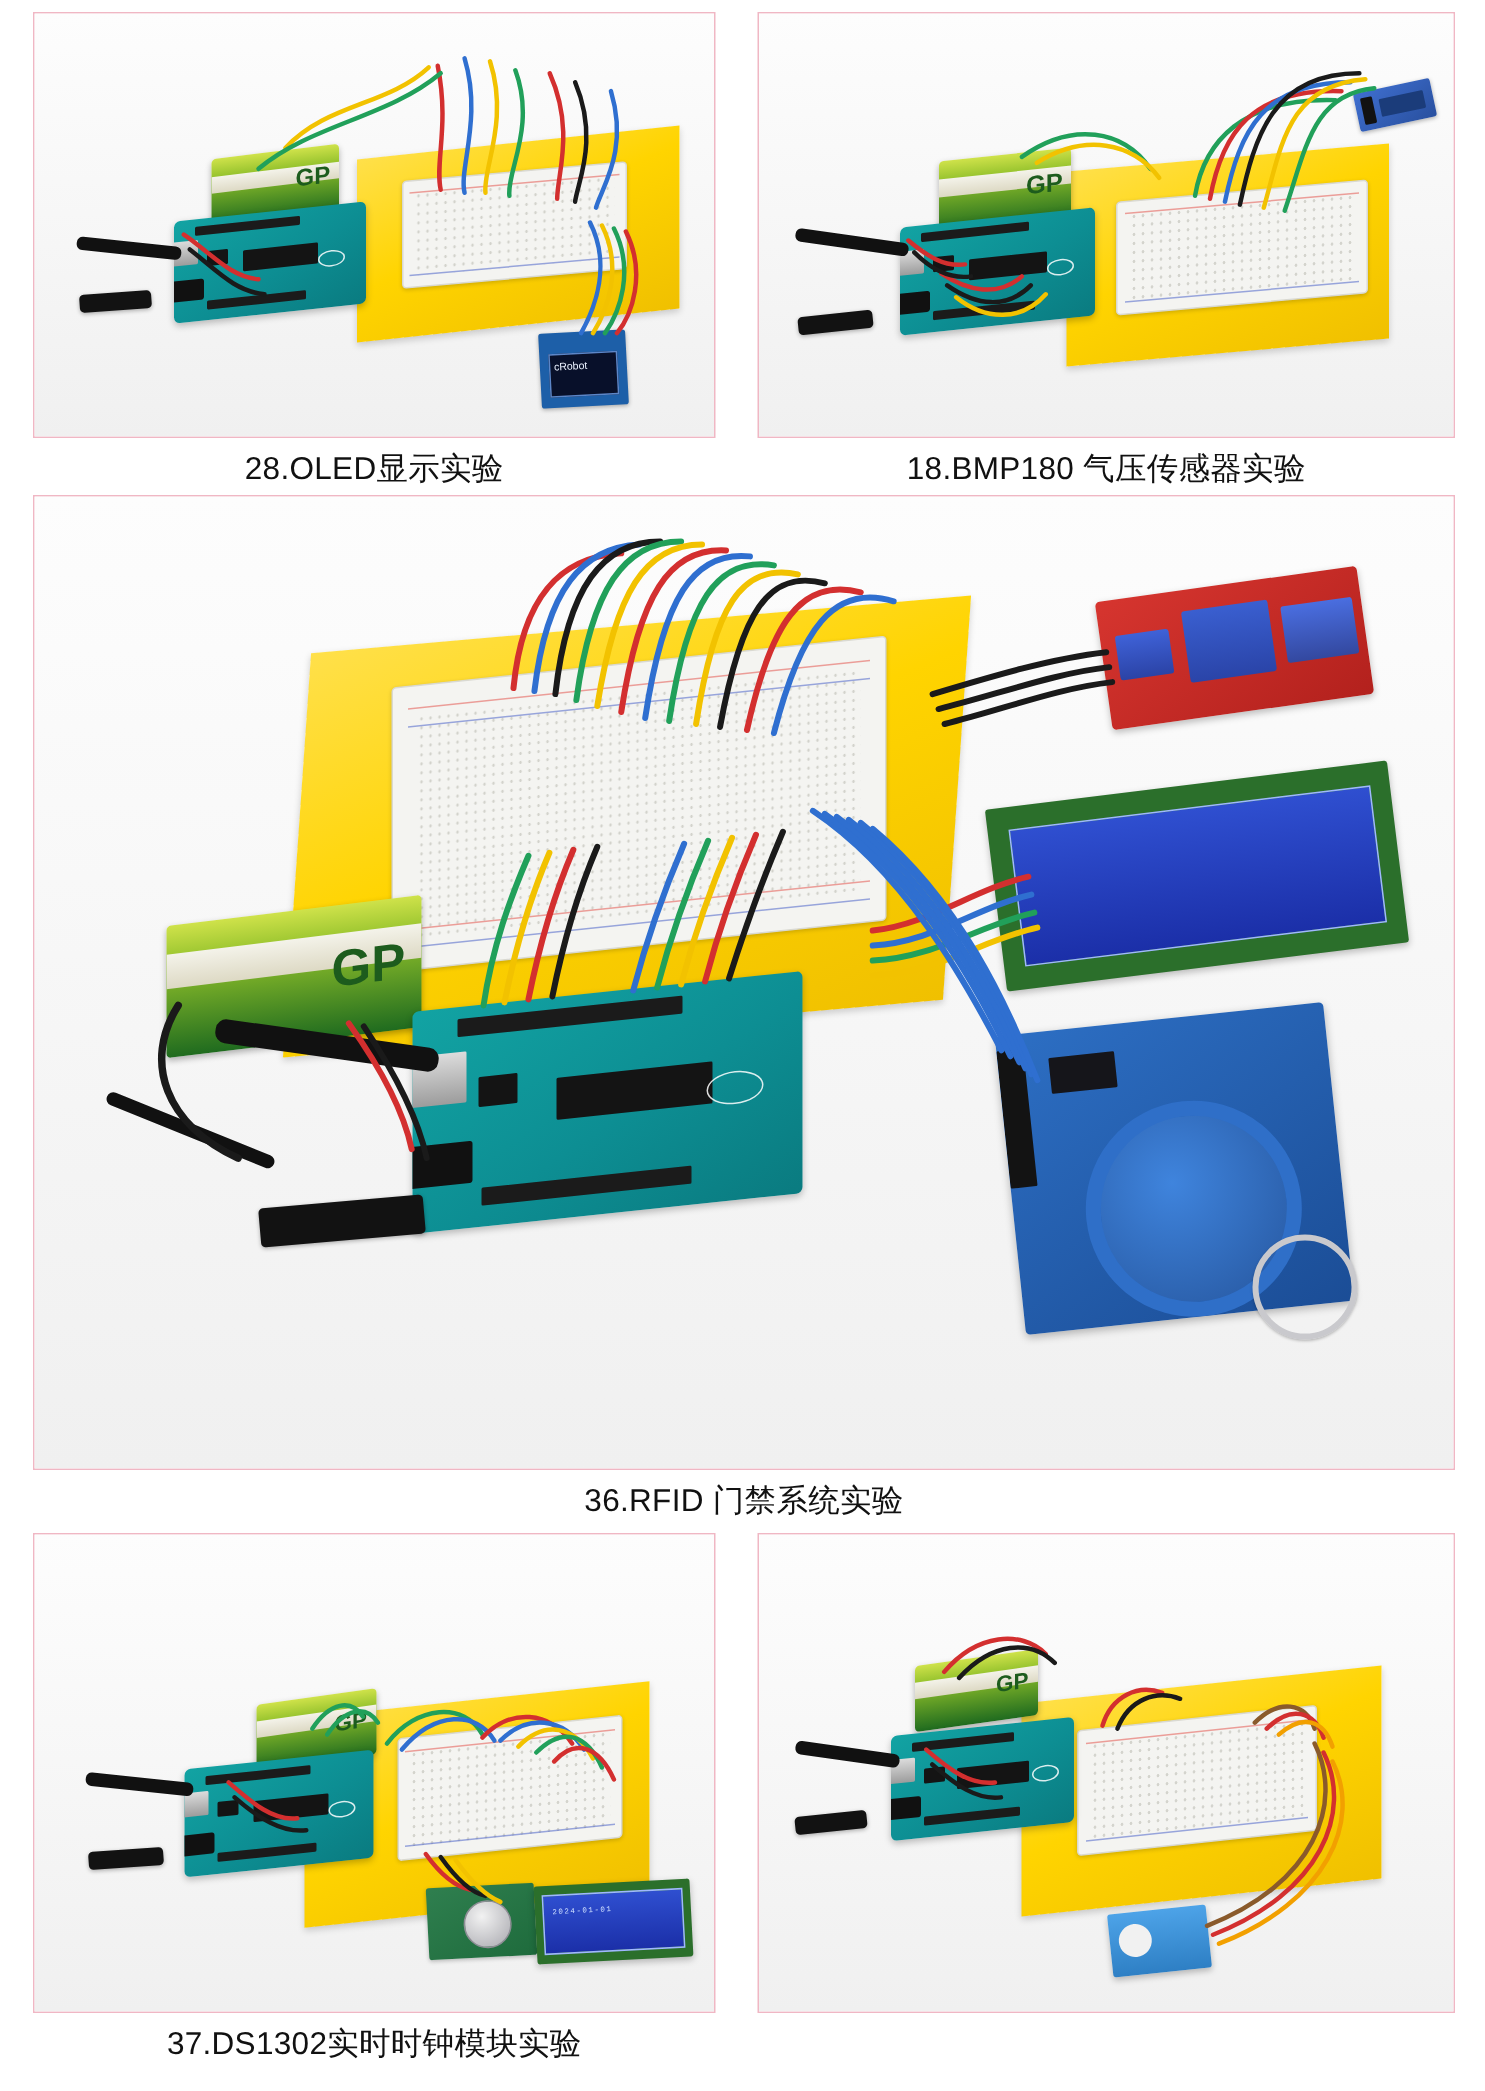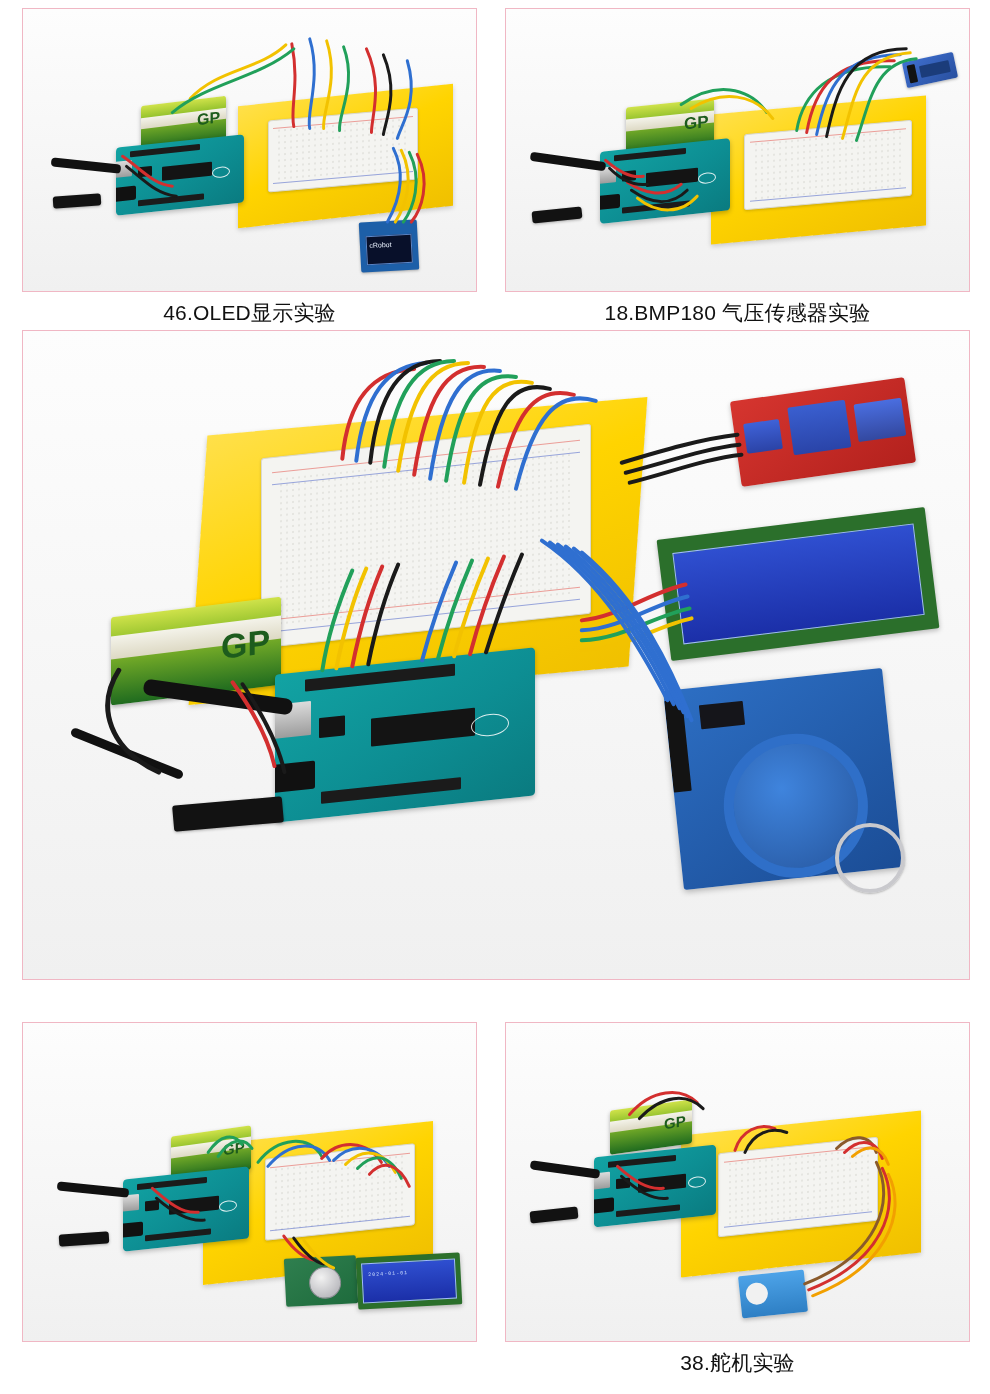--- a/index.html
+++ b/index.html
@@ -283,21 +283,21 @@
           <path d="M150,104 C186,74 236,70 272,40" stroke="#21a05a" stroke-width="3"></path>
           <path d="M372,140 C386,168 376,196 366,214" stroke="#2f6fd0" stroke-width="3"></path>
           <path d="M380,142 C394,170 384,198 374,214" stroke="#f2c200" stroke-width="3"></path>
           <path d="M388,144 C402,172 392,200 382,214" stroke="#21a05a" stroke-width="3"></path>
           <path d="M396,146 C410,174 400,202 390,214" stroke="#d32f2f" stroke-width="3"></path>
           <path d="M100,148 C118,160 130,176 150,178" stroke="#d32f2f" stroke-width="3"></path>
           <path d="M104,158 C122,172 134,186 154,188" stroke="#1a1a1a" stroke-width="3"></path>
         </svg>
       </div>
     </div>
-    <div class="caption">46.OLED显示实验</div>
+    <div class="caption">28.OLED显示实验</div>
   </div>
 
   <div class="fig" style="left:505px; top:8px; width:465px; height:320px;">
     <div class="frame" style="width:465px; height:284px;">
       <div class="scene">
 
         <div class="obj base" style="left:205px; top:96px; width:215px; height:130px; transform:skewY(-5deg);"></div>
 
         <div class="obj bb" style="left:238px; top:118px; width:168px; height:76px; transform:skewY(-5deg);">
           <div class="holes"></div>
@@ -440,20 +440,21 @@
           <path d="M544,216 C604,262 640,332 662,382" stroke="#2f6fd0" stroke-width="4"></path>
           <path d="M552,218 C612,266 646,336 666,386" stroke="#2f6fd0" stroke-width="4"></path>
           <path d="M560,222 C618,270 650,340 670,390" stroke="#2f6fd0" stroke-width="4"></path>
 
           <path d="M210,352 C230,380 246,408 252,436" stroke="#d32f2f" stroke-width="4"></path>
           <path d="M220,354 C240,384 256,414 262,442" stroke="#1a1a1a" stroke-width="4"></path>
           <path d="M96,340 C72,378 88,420 136,442" stroke="#1a1a1a" stroke-width="5"></path>
         </svg>
       </div>
     </div>
+    <div class="caption">36.RFID 门禁系统实验</div>
   </div>
 
   <div class="fig" style="left:22px; top:1022px; width:455px; height:360px;">
     <div class="frame" style="width:455px; height:320px;">
       <div class="scene">
 
         <div class="obj base" style="left:180px; top:110px; width:230px; height:140px; transform:skewY(-6deg);"></div>
 
         <div class="obj bb" style="left:242px; top:128px; width:150px; height:82px; transform:skewY(-6deg);">
           <div class="holes"></div>
@@ -500,20 +501,21 @@
           <path d="M336,146 C354,128 370,134 380,156" stroke="#21a05a" stroke-width="3"></path>
           <path d="M348,152 C362,136 378,142 388,164" stroke="#d32f2f" stroke-width="3"></path>
           <path d="M262,214 C272,228 282,236 292,238" stroke="#d32f2f" stroke-width="3"></path>
           <path d="M272,216 C282,230 292,240 302,242" stroke="#1a1a1a" stroke-width="3"></path>
           <path d="M282,218 C292,232 302,242 312,246" stroke="#f2c200" stroke-width="3"></path>
           <path d="M130,166 C146,180 160,192 176,190" stroke="#d32f2f" stroke-width="3"></path>
           <path d="M134,176 C150,190 166,200 182,198" stroke="#1a1a1a" stroke-width="3"></path>
         </svg>
       </div>
     </div>
+    <div class="caption">37.DS1302实时时钟模块实验</div>
   </div>
 
   <div class="fig" style="left:505px; top:1022px; width:465px; height:360px;">
     <div class="frame" style="width:465px; height:320px;">
       <div class="scene">
 
         <div class="obj base" style="left:175px; top:100px; width:240px; height:142px; transform:skewY(-6deg);"></div>
 
         <div class="obj bb" style="left:212px; top:122px; width:160px; height:84px; transform:skewY(-6deg);">
           <div class="holes"></div>
@@ -552,16 +554,15 @@
           <path d="M340,130 C356,114 372,118 378,136" stroke="#d32f2f" stroke-width="3"></path>
           <path d="M348,134 C364,120 378,124 384,142" stroke="#f2a000" stroke-width="3"></path>
           <path d="M372,140 C392,180 372,234 300,262" stroke="#8a5a2b" stroke-width="3"></path>
           <path d="M378,146 C398,186 376,240 304,268" stroke="#d32f2f" stroke-width="3"></path>
           <path d="M384,152 C404,192 380,246 308,274" stroke="#f2a000" stroke-width="3"></path>
           <path d="M112,144 C128,158 142,168 158,166" stroke="#d32f2f" stroke-width="3"></path>
           <path d="M116,154 C132,168 146,178 162,176" stroke="#1a1a1a" stroke-width="3"></path>
         </svg>
       </div>
     </div>
-    <div class="caption">38.舵机实验</div>
   </div>
 
 </div>
 
 </body></html>

